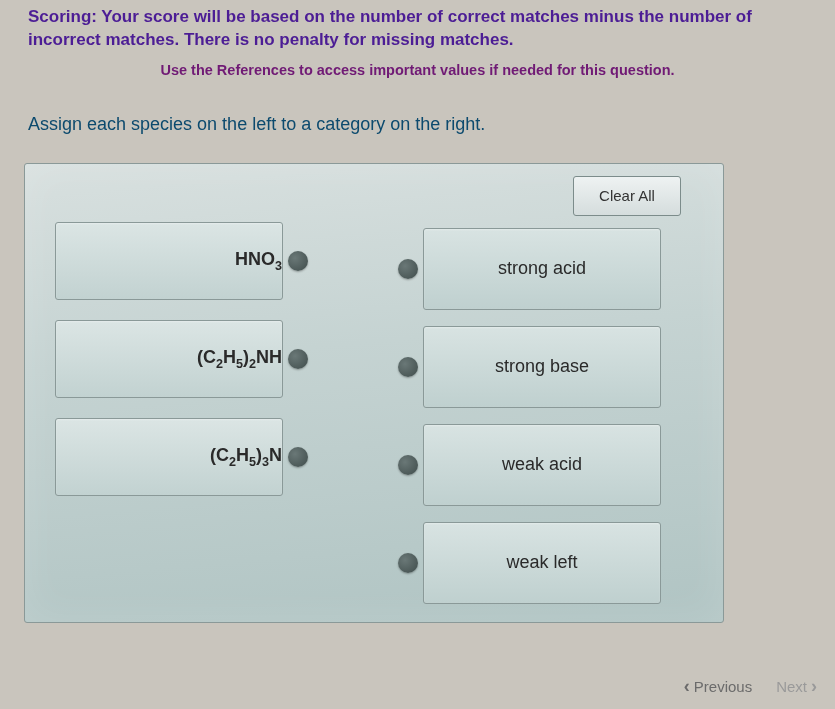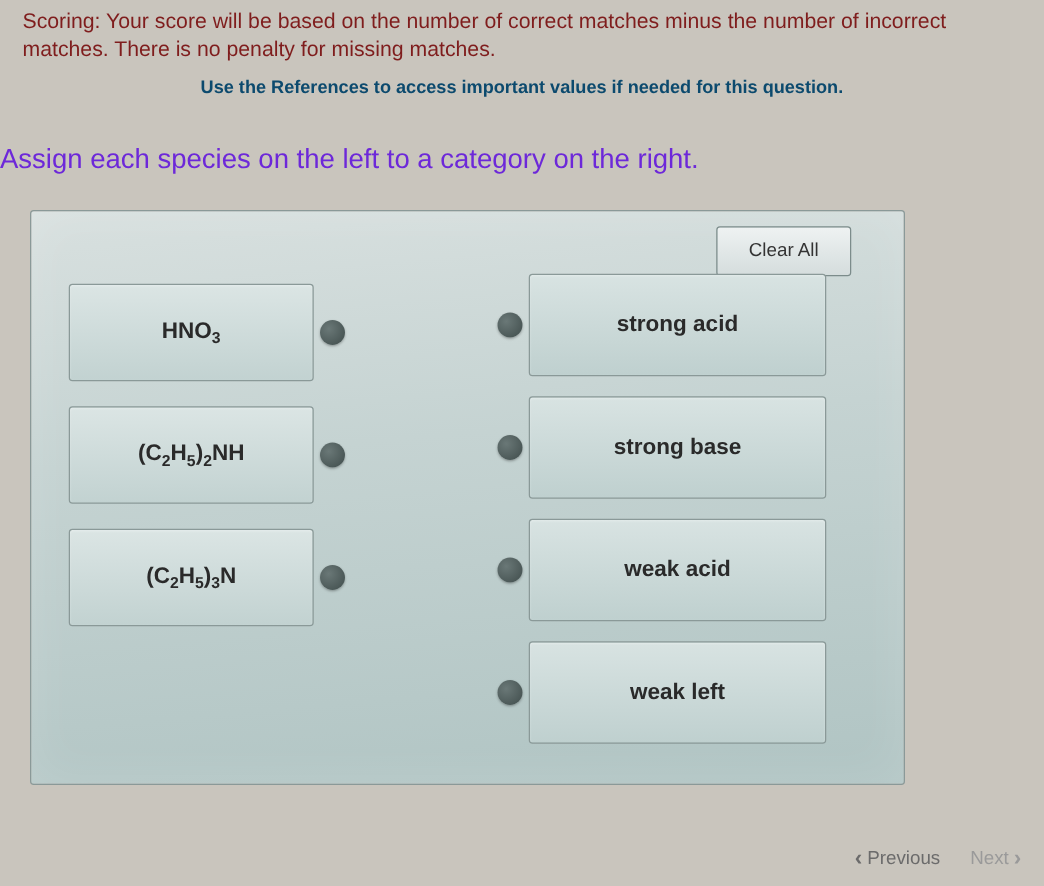--- a/index.html
+++ b/index.html
@@ -5,36 +5,37 @@
     * { box-sizing: border-box; margin: 0; padding: 0; }
     body {
       font-family: Arial, Helvetica, sans-serif;
       background: #c9c5bd;
       width: 835px;
       height: 709px;
       overflow: hidden;
       position: relative;
     }
     .scoring-text {
-      padding: 6px 14px 2px 18px;
-      color: #7f1d1d;
+      padding: 6px 14px 2px 28px;
+      color: #4c1d95;
       font-size: 17px;
       line-height: 1.35;
+      font-weight: bold;
     }
     .references-text {
       text-align: center;
       font-weight: bold;
       font-size: 14.5px;
-      color: #0c4a6e;
+      color: #701a75;
       padding: 8px 14px 6px 14px;
     }
     .instruction-text {
-      padding: 30px 14px 14px 0;
-      color: #6d28d9;
-      font-size: 22px;
+      padding: 30px 14px 14px 28px;
+      color: #0c4a6e;
+      font-size: 18px;
     }
     .matching-panel {
       margin: 14px 14px 0 24px;
       width: 700px;
       height: 460px;
       background: linear-gradient(175deg, #d8e0df 0%, #c5d3d2 40%, #b0c4c3 100%);
       border: 1px solid #8a9998;
       border-radius: 3px;
       position: relative;
       box-shadow: inset 0 0 40px rgba(255,255,255,0.15);
@@ -49,31 +50,31 @@
       border: 1px solid #7c8c8b;
       border-radius: 3px;
       font-size: 15px;
       color: #333;
       cursor: pointer;
     }
     .left-col, .right-col {
       position: absolute;
     }
     .left-col { left: 30px; top: 58px; }
-    .right-col { left: 398px; top: 50px; font-weight: bold; }
+    .right-col { left: 398px; top: 64px; }
     .species-box {
-      width: 196px;
+      width: 228px;
       height: 78px;
       background: linear-gradient(#dbe5e4, #c2d2d1);
       border: 1px solid #8a9998;
       border-radius: 3px;
       margin-bottom: 20px;
       display: flex;
       align-items: center;
-      justify-content: center;
+      justify-content: flex-end;
       font-weight: bold;
       font-size: 18px;
       color: #2a2a2a;
       position: relative;
       box-shadow: inset 0 1px 2px rgba(255,255,255,0.3);
     }
     .category-box {
       width: 238px;
       height: 82px;
       background: linear-gradient(#d8e3e2, #bfd0cf);

